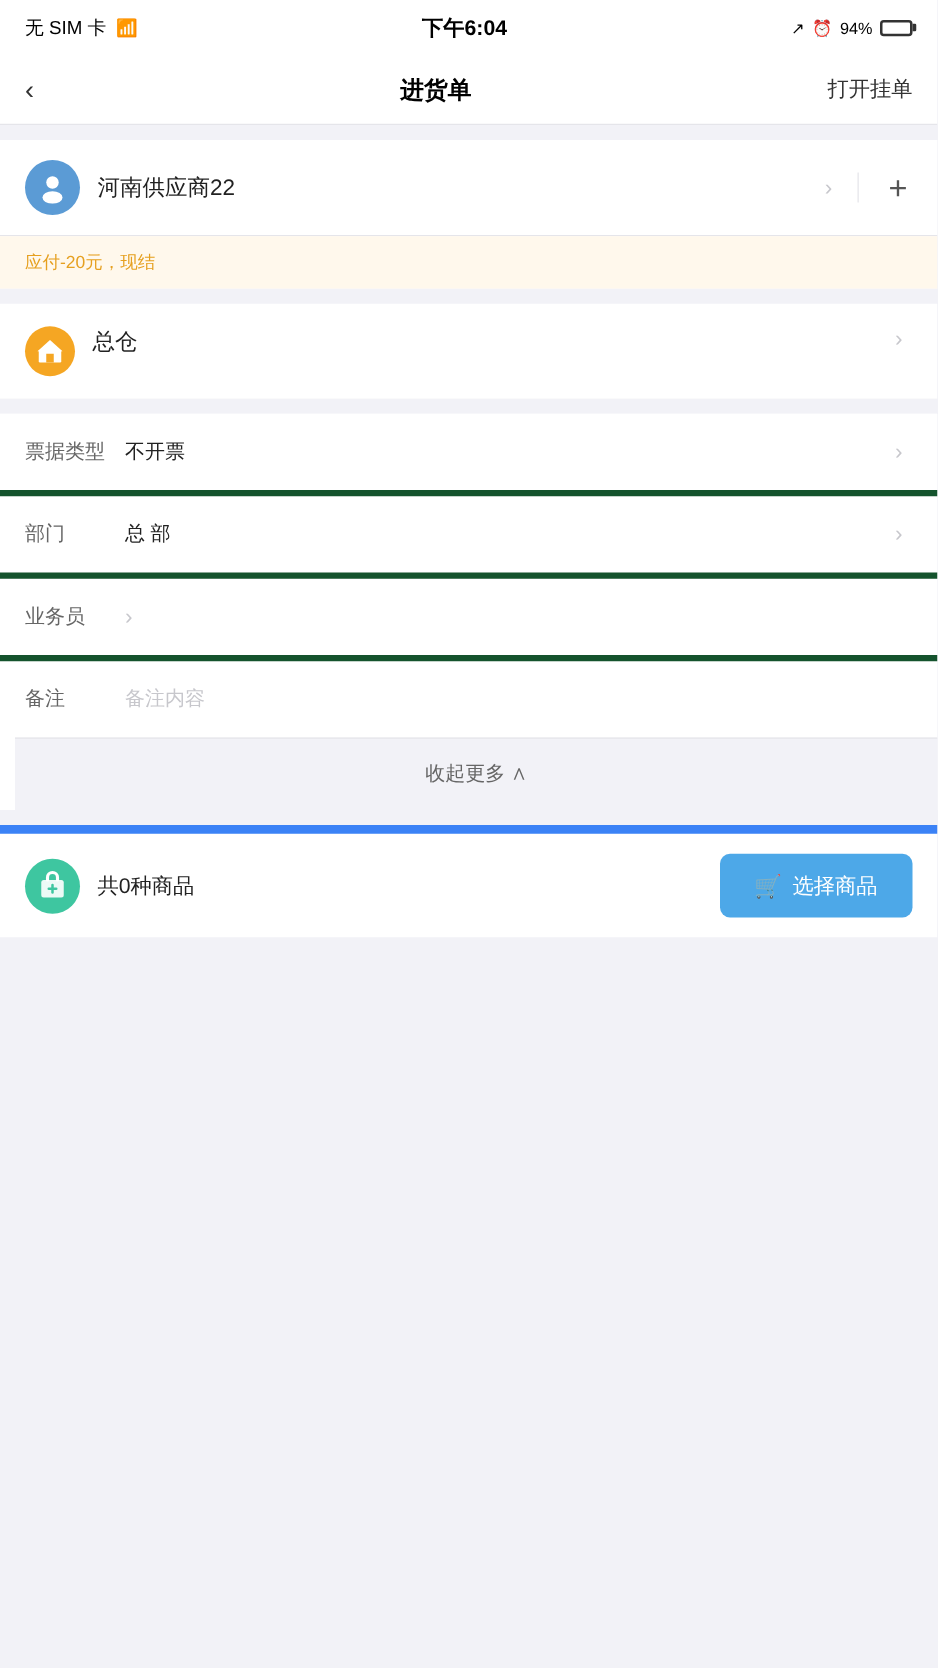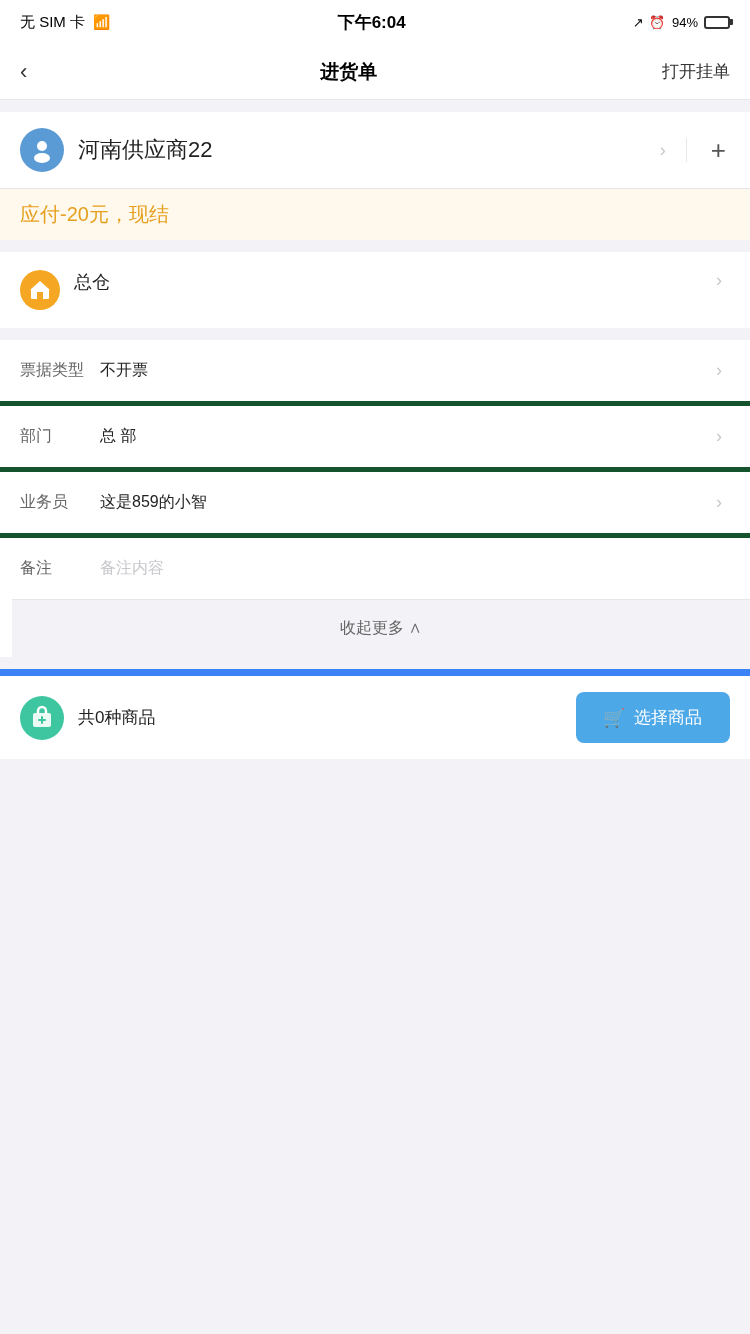--- a/index.html
+++ b/index.html
@@ -104,21 +104,21 @@
       width: 44px; height: 44px;
       border-radius: 50%;
       background: #5b9bd5;
       display: flex; align-items: center; justify-content: center;
       margin-right: 14px;
       flex-shrink: 0;
     }
     .supplier-avatar svg { width: 26px; height: 26px; }
     .supplier-name {
       flex: 1;
-      font-size: 22px;
+      font-size: 18px;
       color: #222;
       font-weight: 500;
     }
     .chevron-right {
       color: #c7c7cc;
       font-size: 18px;
       margin-right: 20px;
     }
     .divider-v {
       width: 1px;
@@ -130,21 +130,21 @@
       font-size: 26px;
       color: #555;
       cursor: pointer;
       padding: 4px;
     }
 
     
     .notice-bar {
       background: #fff8ec;
       padding: 12px 20px;
-      font-size: 20px;
+      font-size: 14px;
       color: #e6a020;
       border-bottom: none;
     }
 
     
     .warehouse-row {
       display: flex;
       align-items: flex-start;
       padding: 18px 20px;
       background: #fff;
@@ -320,21 +320,20 @@
   </div>
 
   <div class="info-row">
     <span class="info-label">部门</span>
     <span class="info-value">总 部</span>
     <span class="chevron-right-sm">›</span>
   </div>
 
   <div class="info-row">
     <span class="info-label">业务员</span>
-    <span class="info-value">这是859的小智</span>
     <span class="chevron-right-sm">›</span>
   </div>
 
   <div class="info-row">
     <span class="info-label">备注</span>
     <span class="info-value placeholder">备注内容</span>
   </div>
 
   <div class="collapse-btn">收起更多 ∧</div>
 </div>

